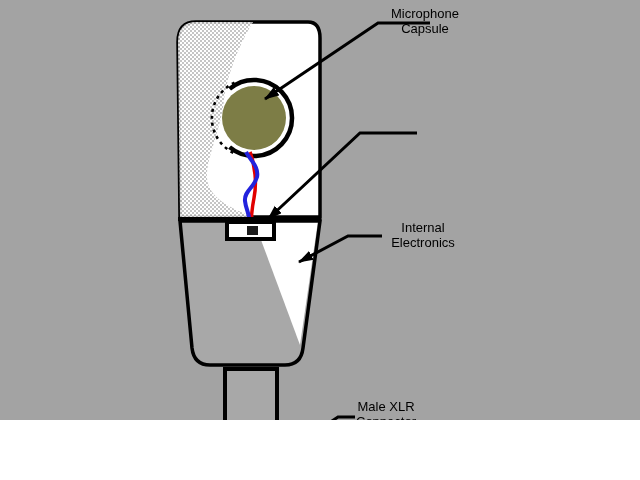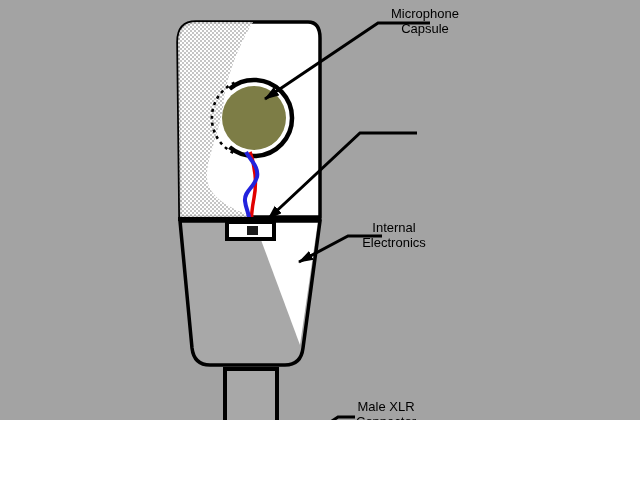--- a/index.html
+++ b/index.html
@@ -63,18 +63,18 @@
     <path d="M 430,23 L 378,23 L 265,99" fill="none" stroke="#000" stroke-width="3" marker-end="url(#ah)"></path>
     <path d="M 417,133 L 360,133 L 268,219" fill="none" stroke="#000" stroke-width="3" marker-end="url(#ah)"></path>
     <path d="M 382,236 L 348,236 L 299,262" fill="none" stroke="#000" stroke-width="3" marker-end="url(#ah)"></path>
     <path d="M 355,417 L 338,417 L 267,464" fill="none" stroke="#000" stroke-width="3" marker-end="url(#ah)"></path>
   </svg>
 
   <div class="callout" style="left:370px;top:6px;">Microphone
 Capsule</div>
 
 
-  <div class="callout" style="left:339px;top:220px;">Internal
+  <div class="callout" style="left:368px;top:220px;">Internal
 Electronics</div>
 
   <div class="callout" style="left:331px;top:399px;">Male XLR
 Connector</div>
 </div>
 
 </body></html>

